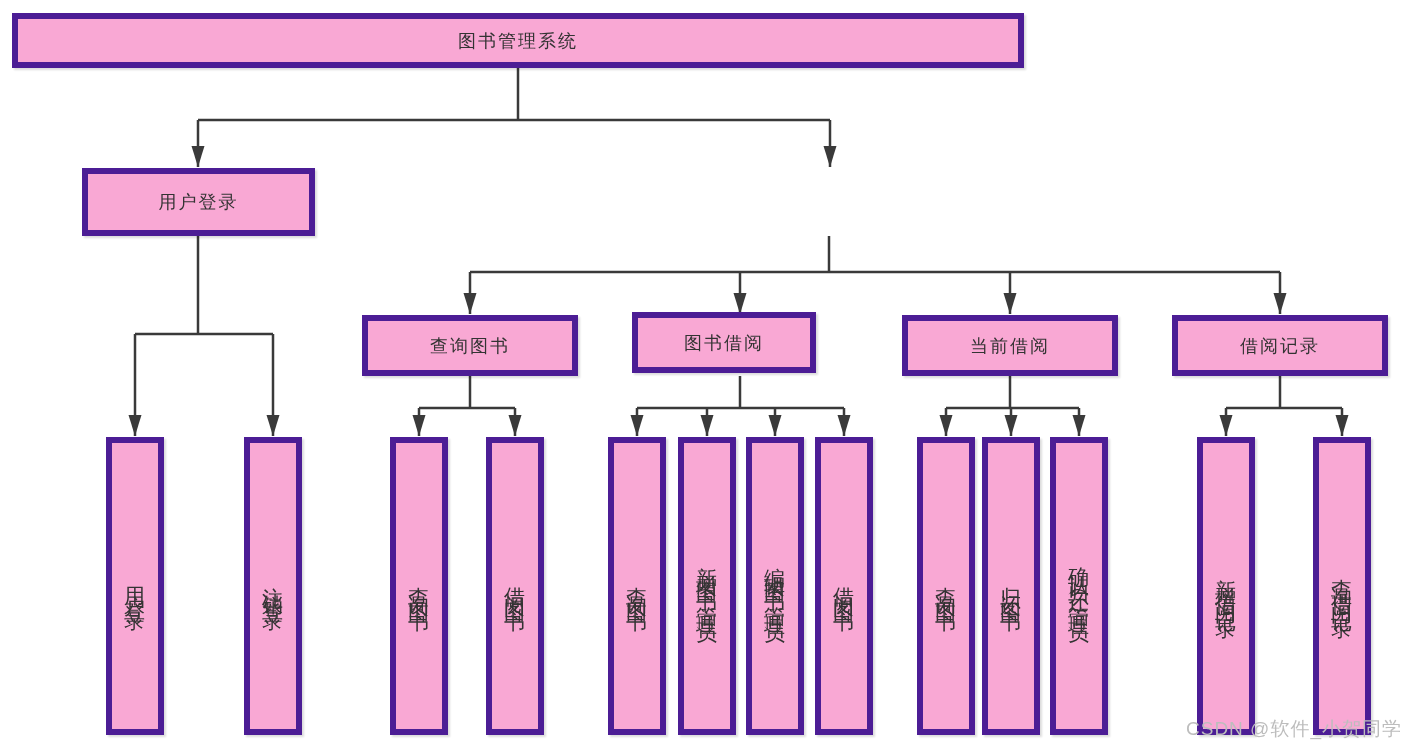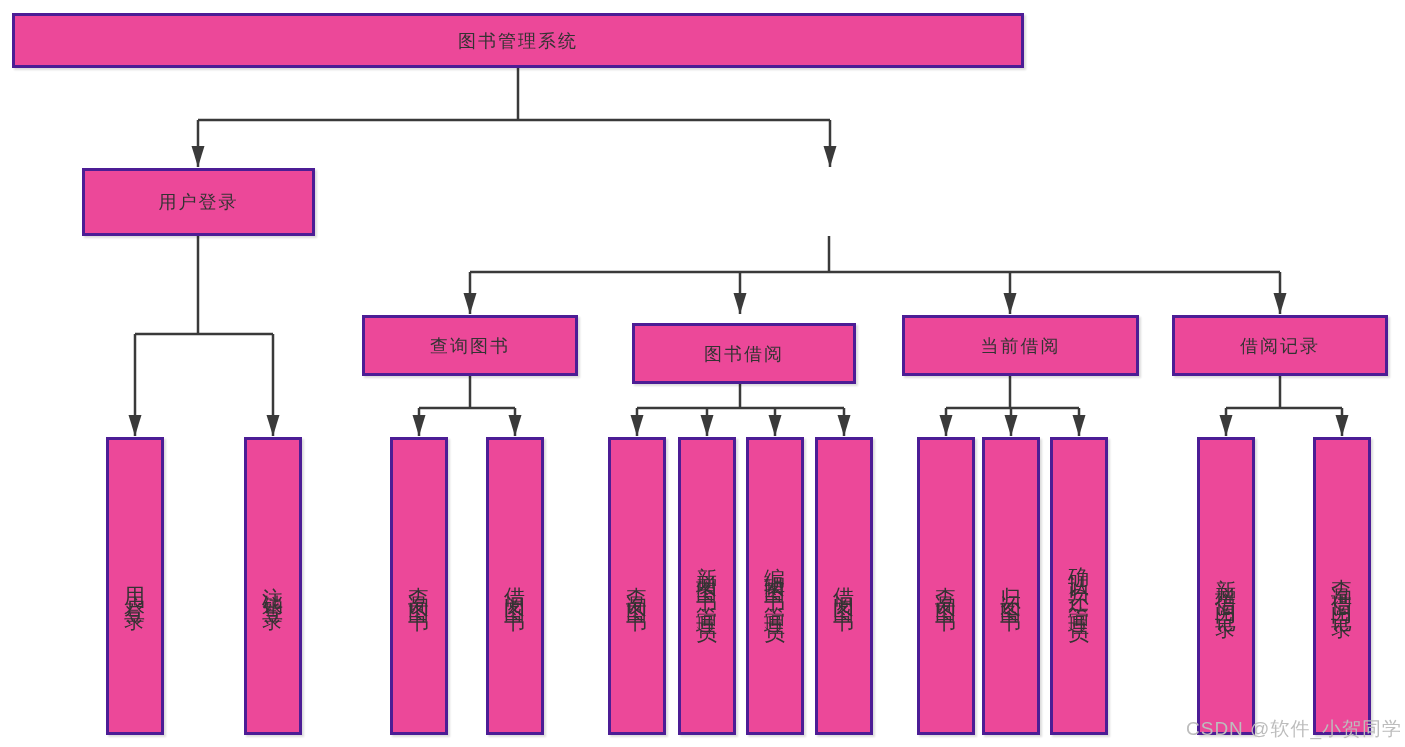--- a/index.html
+++ b/index.html
@@ -18,22 +18,22 @@
   #wires {
     position: absolute;
     left: 0; top: 0;
     width: 1405px;
     height: 747px;
     pointer-events: none;
   }
   .node {
     position: absolute;
     box-sizing: border-box;
-    background: #ec4899;
-    border: 3px solid #4c1d95;
+    background: #f9a8d4;
+    border: 6px solid #4c1d95;
     color: #333333;
     display: flex;
     align-items: center;
     justify-content: center;
     box-shadow: 2px 2px 2px rgba(0,0,0,0.14);
   }
   .hbox {
     font-size: 18px;
     letter-spacing: 2px;
     white-space: nowrap;
@@ -113,22 +113,22 @@
       <path d="M1226,408 L1226,436" marker-end="url(#arw)"></path>
       <path d="M1342,408 L1342,436" marker-end="url(#arw)"></path>
     </g>
   </svg>
 
   <div class="node hbox" style="left:12px; top:13px; width:1012px; height:55px;">图书管理系统</div>
 
   <div class="node hbox" style="left:82px; top:168px; width:233px; height:68px;">用户登录</div>
 
   <div class="node hbox" style="left:362px; top:315px; width:216px; height:61px;">查询图书</div>
-  <div class="node hbox" style="left:632px; top:323px; width:224px; height:61px;">图书借阅</div>
-  <div class="node hbox" style="left:902px; top:315px; width:237px; height:61px;">当前借阅</div>
+  <div class="node hbox" style="left:632px; top:312px; width:184px; height:61px;">图书借阅</div>
+  <div class="node hbox" style="left:902px; top:315px; width:216px; height:61px;">当前借阅</div>
   <div class="node hbox" style="left:1172px; top:315px; width:216px; height:61px;">借阅记录</div>
 
   <div class="node vbox" style="left:106px; top:437px;">
     <span class="vtext">用户登录</span>
   </div>
   <div class="node vbox" style="left:244px; top:437px;">
     <span class="vtext">注销登录</span>
   </div>
 
   <div class="node vbox" style="left:390px; top:437px;">

